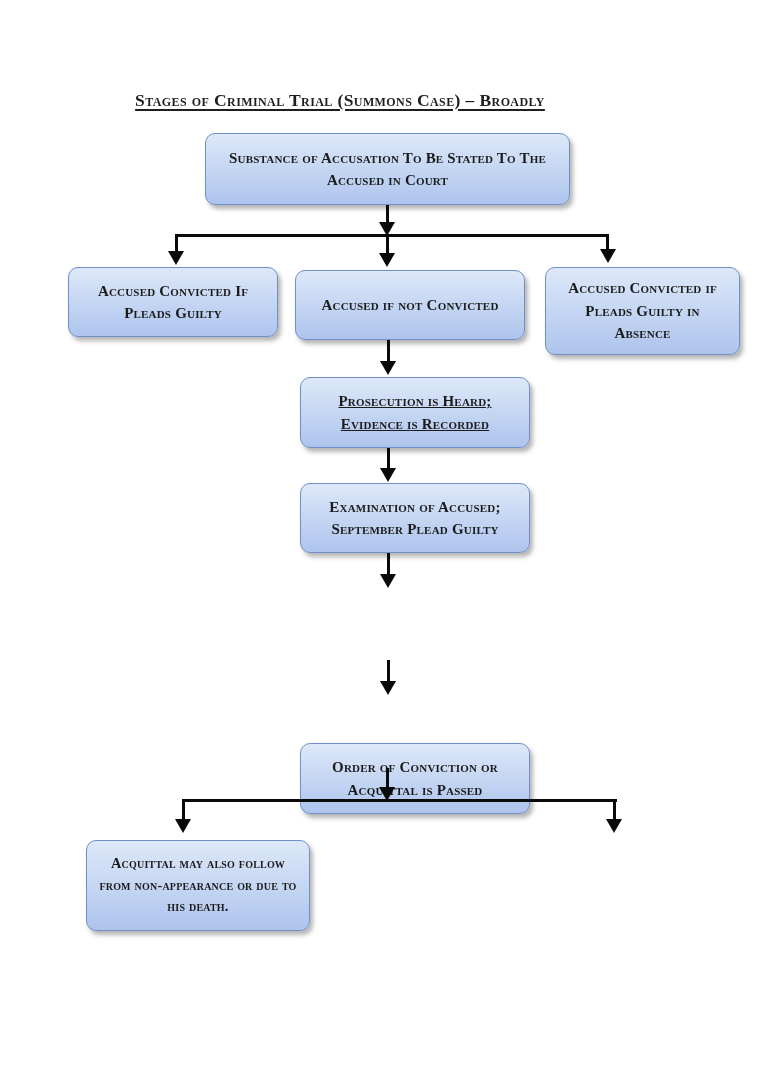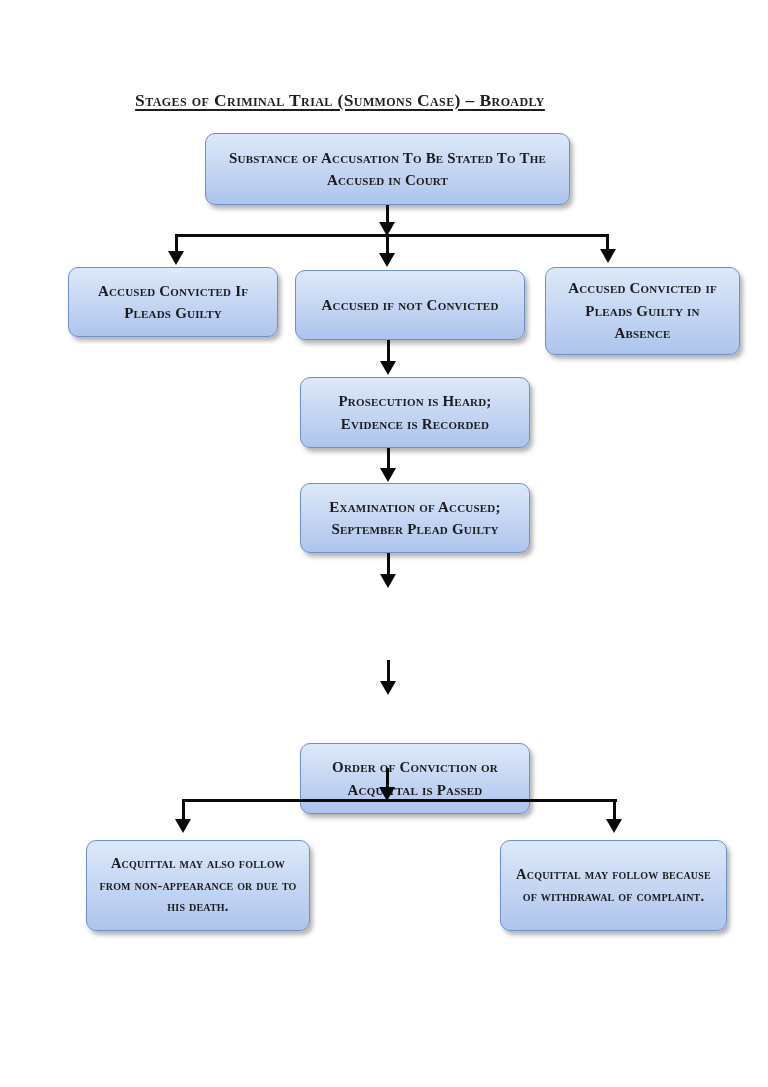--- a/index.html
+++ b/index.html
@@ -56,21 +56,21 @@
     position:absolute;width:0;height:0;
     border-left:8px solid transparent;
     border-right:8px solid transparent;
     border-top:14px solid var(--arrow,#0a0a0a);
   }
   
   .n-substance{left:205px;top:133px;width:365px;height:72px;}
   .n-pleads-guilty{left:68px;top:267px;width:210px;height:70px;}
   .n-not-convicted{left:295px;top:270px;width:230px;height:70px;text-align:right;}
   .n-guilty-absence{left:545px;top:267px;width:195px;height:88px;}
-  .n-prosecution{left:300px;top:377px;width:230px;height:71px;}
+  .n-prosecution{left:300px;top:377px;width:230px;height:71px;text-decoration:underline;}
   .n-examination{left:300px;top:483px;width:230px;height:70px;}
   .n-accused-heard{left:300px;top:590px;width:230px;height:70px;}
   .n-order{left:300px;top:697px;width:230px;height:71px;margin-top:46px;}
   .n-acq-nonapp{left:86px;top:840px;width:224px;height:91px;font-size:14.5px;}
   .n-acq-withdraw{left:500px;top:840px;width:227px;height:91px;font-size:14.5px;}
 </style>
 </head>
 <body>
 
 <div class="page">
@@ -103,23 +103,20 @@
 
 
   <div class="flow-box n-order">
     <span>Order of Conviction or Acquittal is Passed</span>
   </div>
 
   <div class="flow-box n-acq-nonapp">
     <span>Acquittal may also follow from non-appearance or due to his death.</span>
   </div>
 
-  <div class="flow-box n-acq-withdraw">
-    <span>Acquittal may follow because of withdrawal of complaint.</span>
-  </div>
 
   <div class="vline" style="left:386px;top:205px;height:19px;"></div>
   <div class="arrowhead" style="left:379px;top:222px;"></div>
   <div class="hline" style="left:175px;top:234px;width:434px;"></div>
   <div class="vline" style="left:175px;top:234px;height:18px;"></div>
   <div class="arrowhead" style="left:168px;top:251px;"></div>
   <div class="vline" style="left:386px;top:237px;height:17px;"></div>
   <div class="arrowhead" style="left:379px;top:253px;"></div>
   <div class="vline" style="left:606px;top:234px;height:16px;"></div>
   <div class="arrowhead" style="left:600px;top:249px;"></div>

